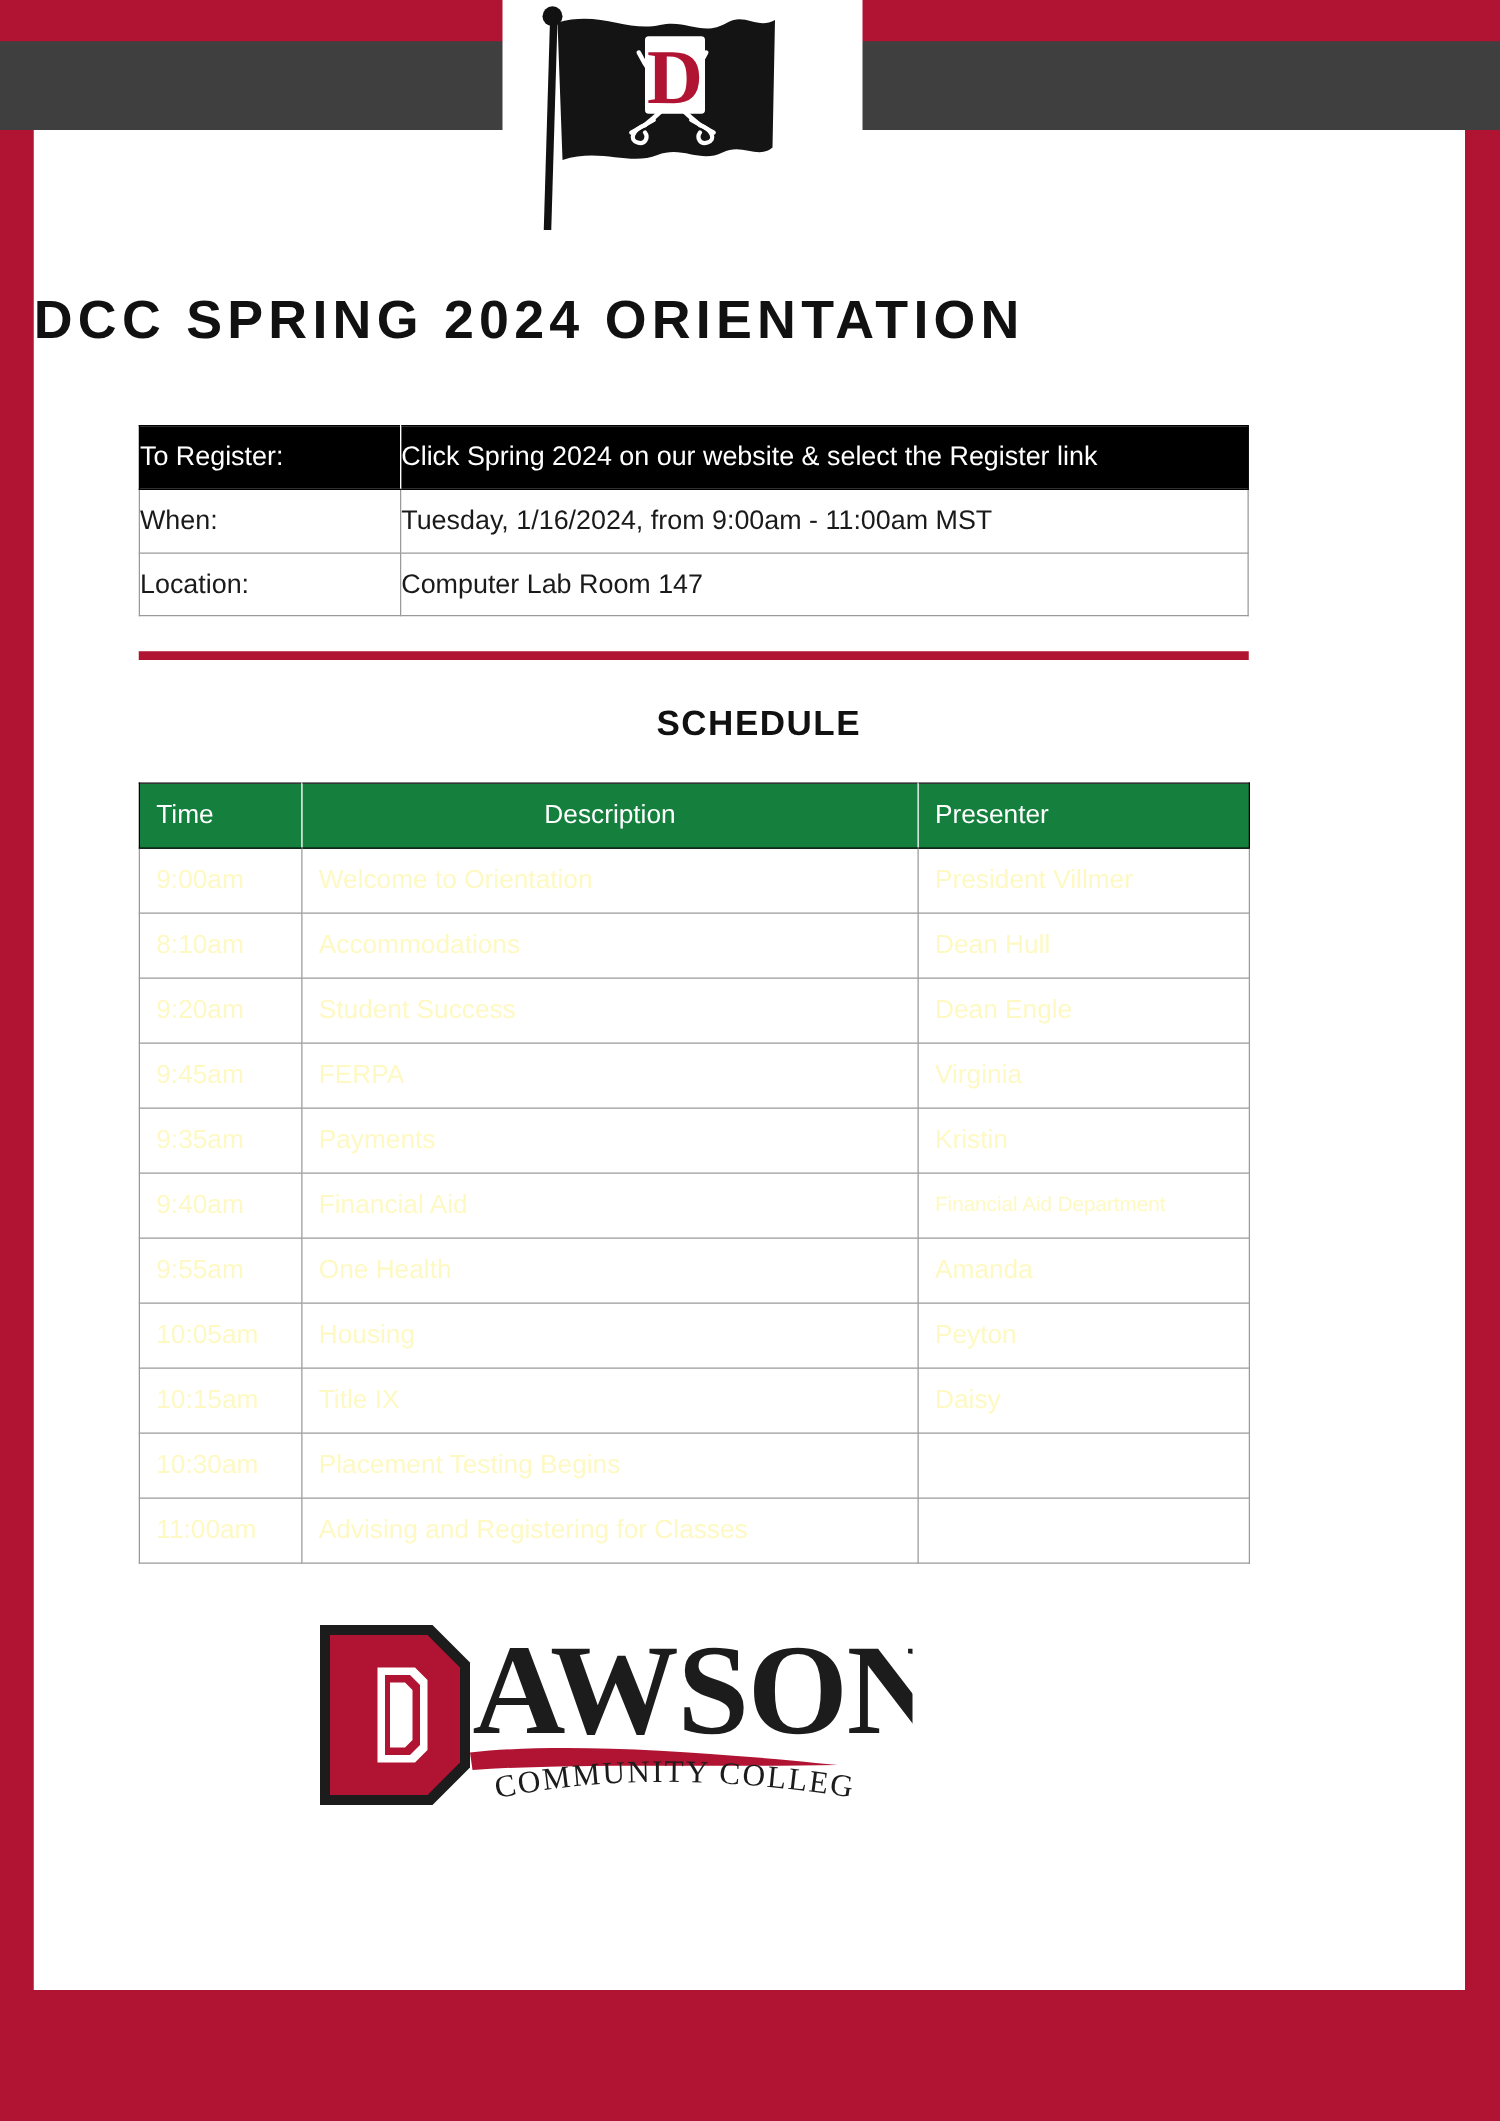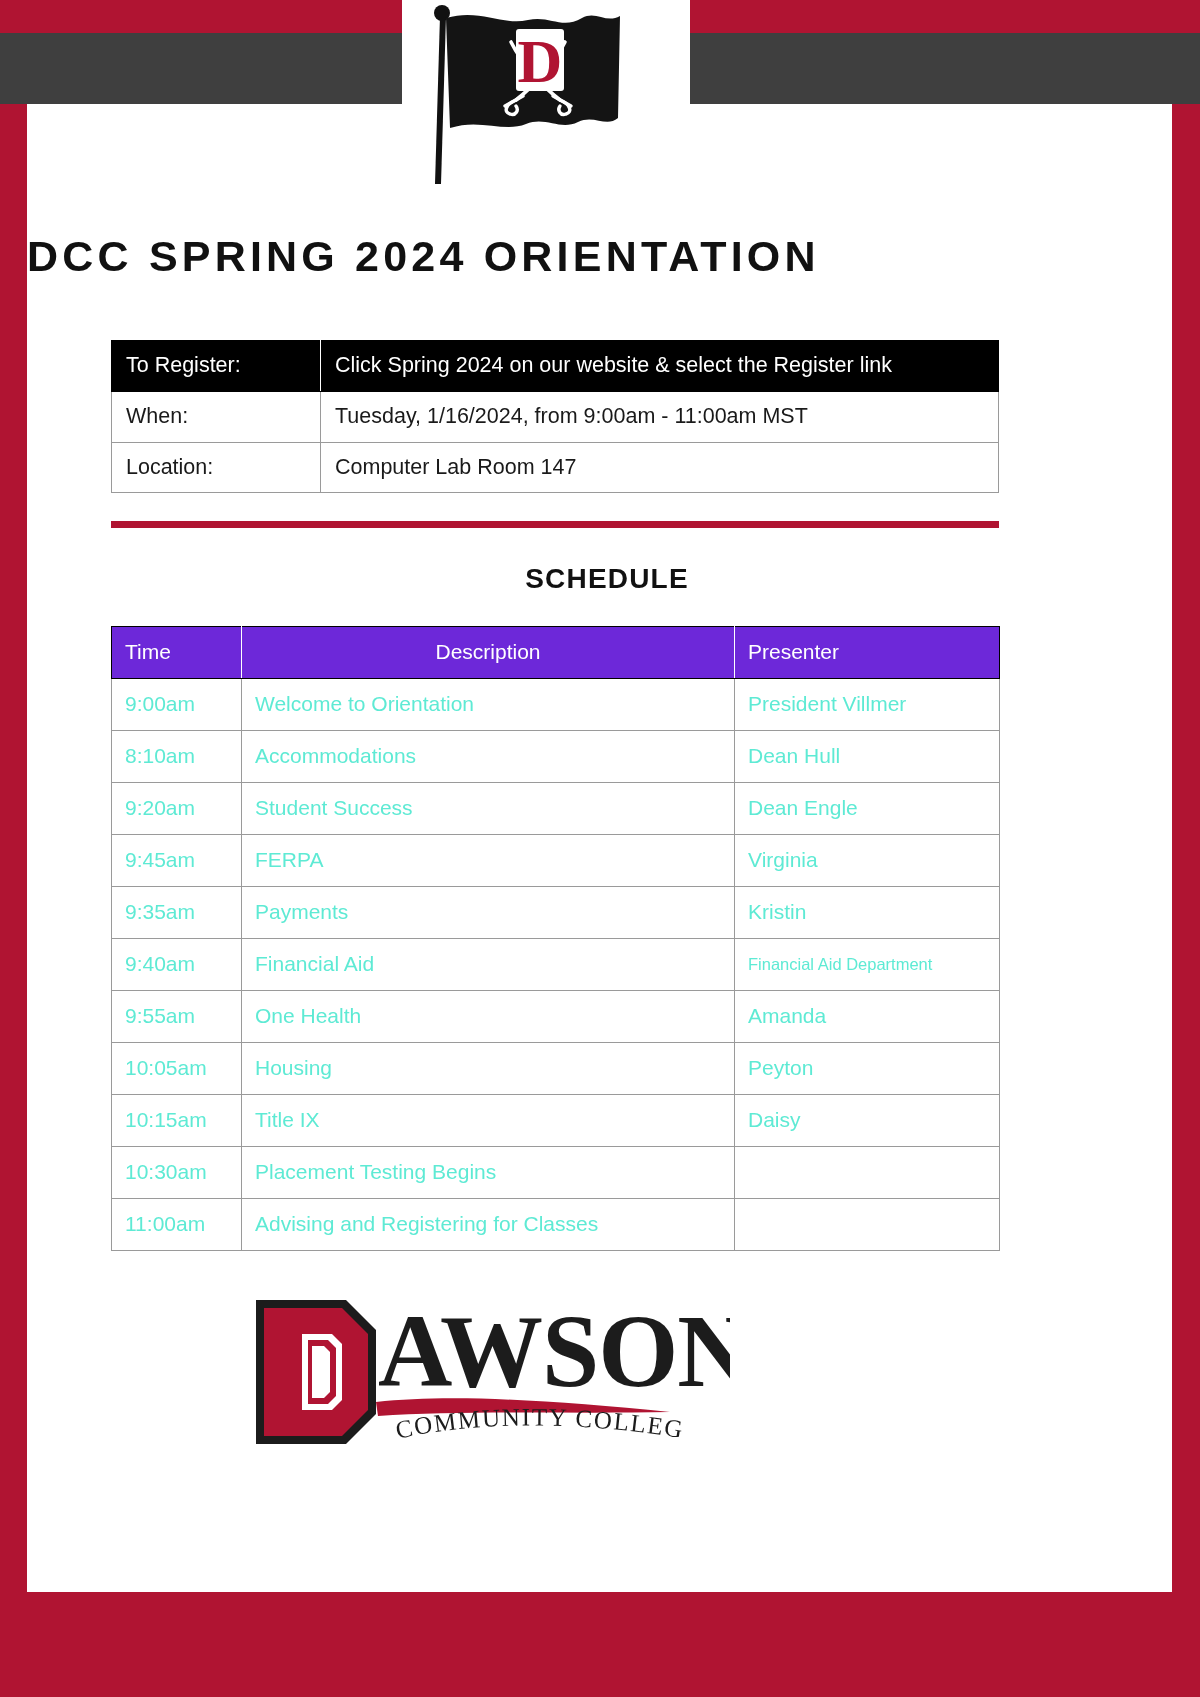--- a/index.html
+++ b/index.html
@@ -75,21 +75,21 @@
     position: absolute;
     left: 111px; top: 340px;
     width: 888px;
     border-collapse: collapse;
     z-index: 6;
   }
   .info-table td {
     border: 1px solid #9a9a9a;
     font-size: 21.5px;
     color: #1a1a1a;
-    padding: 12px 14px;
+    padding: 12px 0;
     vertical-align: middle;
     line-height: 1.2;
   }
   .info-table td.label { width: 209px; }
   .info-table tr.head td {
     background: #000000;
     color: #ffffff;
     border-color: #000000;
   }
   .info-table tr.head td.label { border-right: 1px solid #ffffff; }
@@ -121,30 +121,30 @@
     position: absolute;
     left: 111px; top: 626px;
     width: 888px;
     border-collapse: collapse;
     table-layout: fixed;
     z-index: 6;
   }
   .schedule-table th, .schedule-table td {
     border: 1px solid #9a9a9a;
     font-size: 21px;
-    color: #5eead4;
+    color: #fef9c3;
     font-weight: 400;
     text-align: left;
     padding: 13px 13px;
     vertical-align: middle;
     line-height: 1.15;
     height: 52px;
   }
   .schedule-table thead th {
-    background: #6d28d9;
+    background: #15803d;
     color: #ffffff;
     border-color: #000000;
   }
   .schedule-table thead th.c-time   { border-right: 1px solid #ffffff; }
   .schedule-table thead th.c-desc   { border-right: 1px solid #ffffff; text-align: center; }
   .col-time     { width: 130px; }
   .col-desc     { width: 493px; }
   .col-present  { width: 265px; }
   td.small-presenter { font-size: 16.5px; }
 

